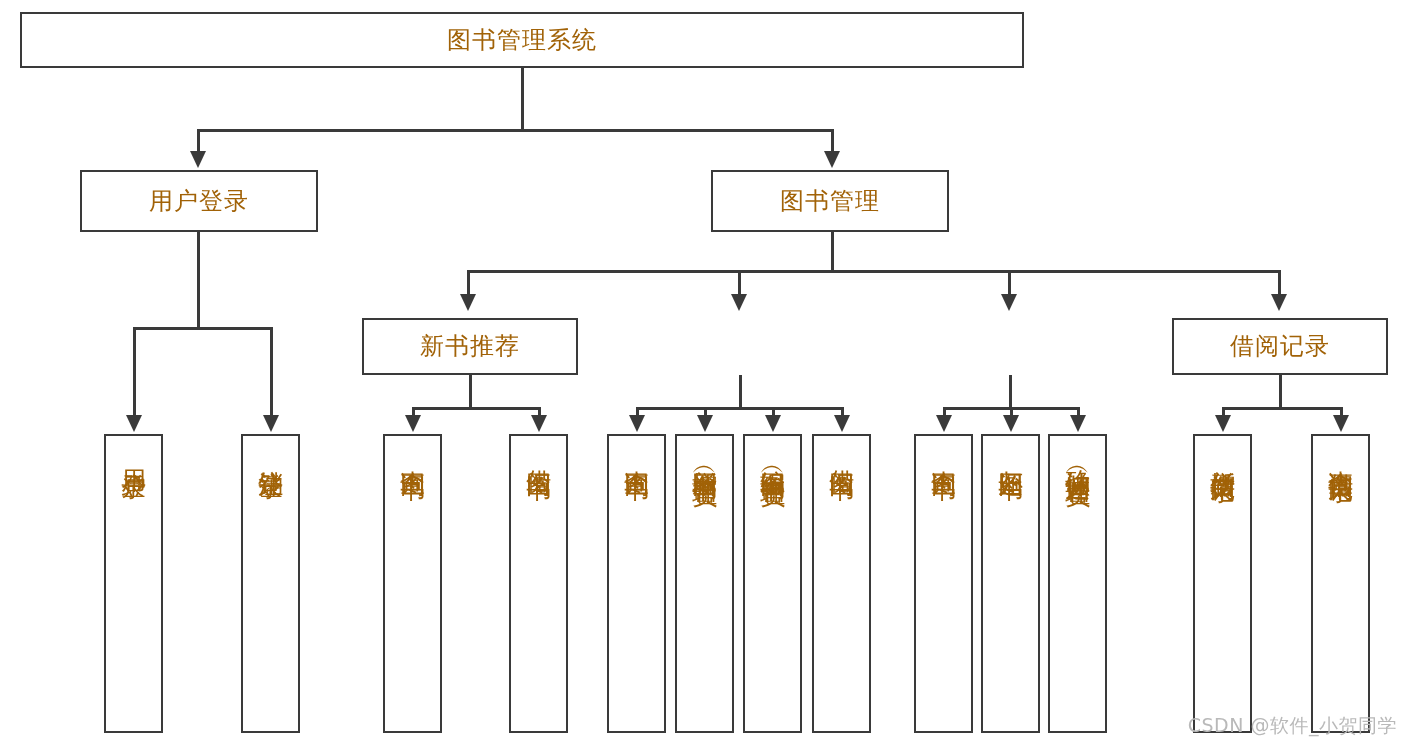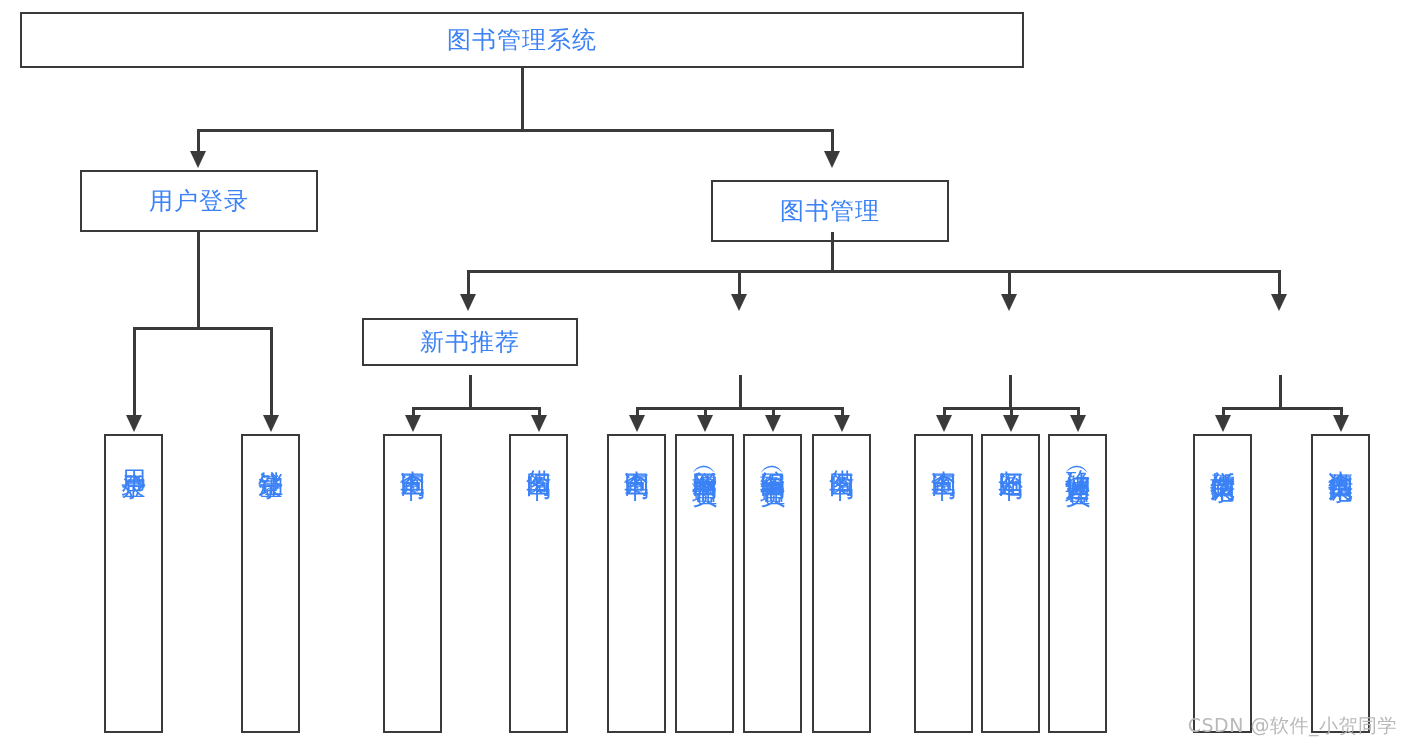--- a/index.html
+++ b/index.html
@@ -20,21 +20,21 @@
   }
   
   .node {
     position: absolute;
     box-sizing: border-box;
     background: #ffffff;
     border: 2.5px solid #3a3a3a;
     display: flex;
     align-items: center;
     justify-content: center;
-    color: #3b82f6;
+    color: #a16207;
   }
   .node.horiz .label {
     font-size: 24px;
     line-height: 1.2;
     letter-spacing: 1px;
     white-space: nowrap;
   }
   
   .node.vert {
     align-items: flex-start;
@@ -96,21 +96,21 @@
   <div class="hline" style="left:197px; top:129px; width:637px;"></div>
 
   <div class="vline" style="left:197px; top:129px; height:25px;"></div>
   <div class="arrow" style="left:190px; top:151px;"></div>
   <div class="vline" style="left:831px; top:129px; height:25px;"></div>
   <div class="arrow" style="left:824px; top:151px;"></div>
 
   <div class="node horiz" style="left:80px; top:170px; width:238px; height:62px;">
     <span class="label">用户登录</span>
   </div>
-  <div class="node horiz" style="left:711px; top:180px; width:238px; height:62px;">
+  <div class="node horiz" style="left:711px; top:170px; width:238px; height:62px;">
     <span class="label">图书管理</span>
   </div>
 
   <div class="vline" style="left:197px; top:232px; height:97px;"></div>
   <div class="hline" style="left:133px; top:327px; width:139px;"></div>
   <div class="vline" style="left:133px; top:327px; height:91px;"></div>
   <div class="arrow" style="left:126px; top:415px;"></div>
   <div class="vline" style="left:270px; top:327px; height:91px;"></div>
   <div class="arrow" style="left:263px; top:415px;"></div>
 
@@ -118,22 +118,25 @@
   <div class="hline" style="left:467px; top:270px; width:813px;"></div>
   <div class="vline" style="left:467px; top:270px; height:27px;"></div>
   <div class="arrow" style="left:460px; top:294px;"></div>
   <div class="vline" style="left:738px; top:270px; height:27px;"></div>
   <div class="arrow" style="left:731px; top:294px;"></div>
   <div class="vline" style="left:1008px; top:270px; height:27px;"></div>
   <div class="arrow" style="left:1001px; top:294px;"></div>
   <div class="vline" style="left:1278px; top:270px; height:27px;"></div>
   <div class="arrow" style="left:1271px; top:294px;"></div>
 
-  <div class="node horiz" style="left:362px; top:318px; width:216px; height:48px;">
+  <div class="node horiz" style="left:362px; top:318px; width:216px; height:57px;">
     <span class="label">新书推荐</span>
+  </div>
+  <div class="node horiz" style="left:1172px; top:318px; width:216px; height:57px;">
+    <span class="label">借阅记录</span>
   </div>
 
   <div class="vline" style="left:469px; top:375px; height:34px;"></div>
   <div class="hline" style="left:412px; top:407px; width:128px;"></div>
   <div class="vline" style="left:412px; top:407px; height:11px;"></div>
   <div class="arrow" style="left:405px; top:415px;"></div>
   <div class="vline" style="left:538px; top:407px; height:11px;"></div>
   <div class="arrow" style="left:531px; top:415px;"></div>
 
   <div class="vline" style="left:739px; top:375px; height:34px;"></div>

